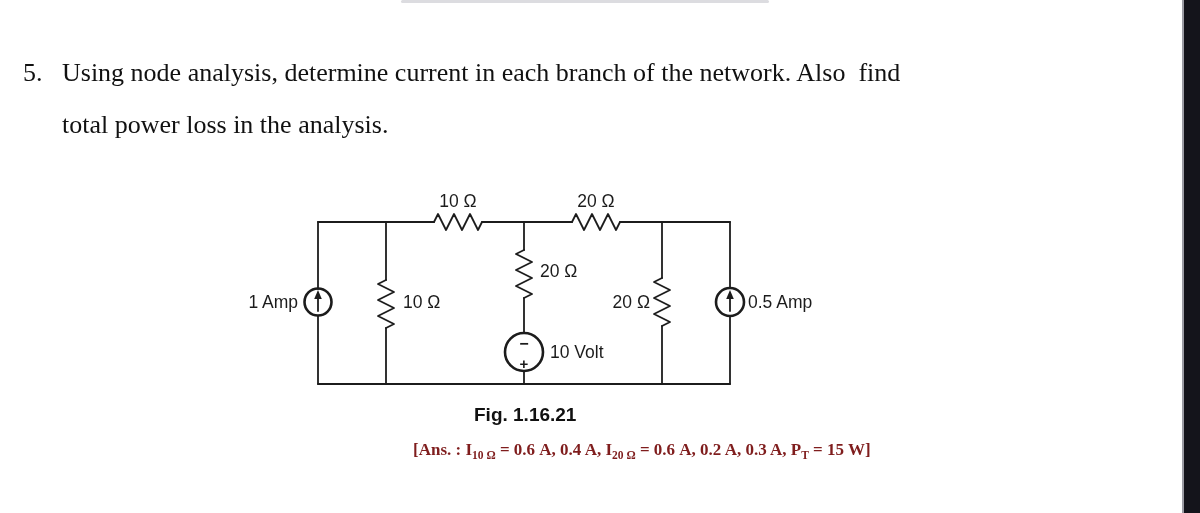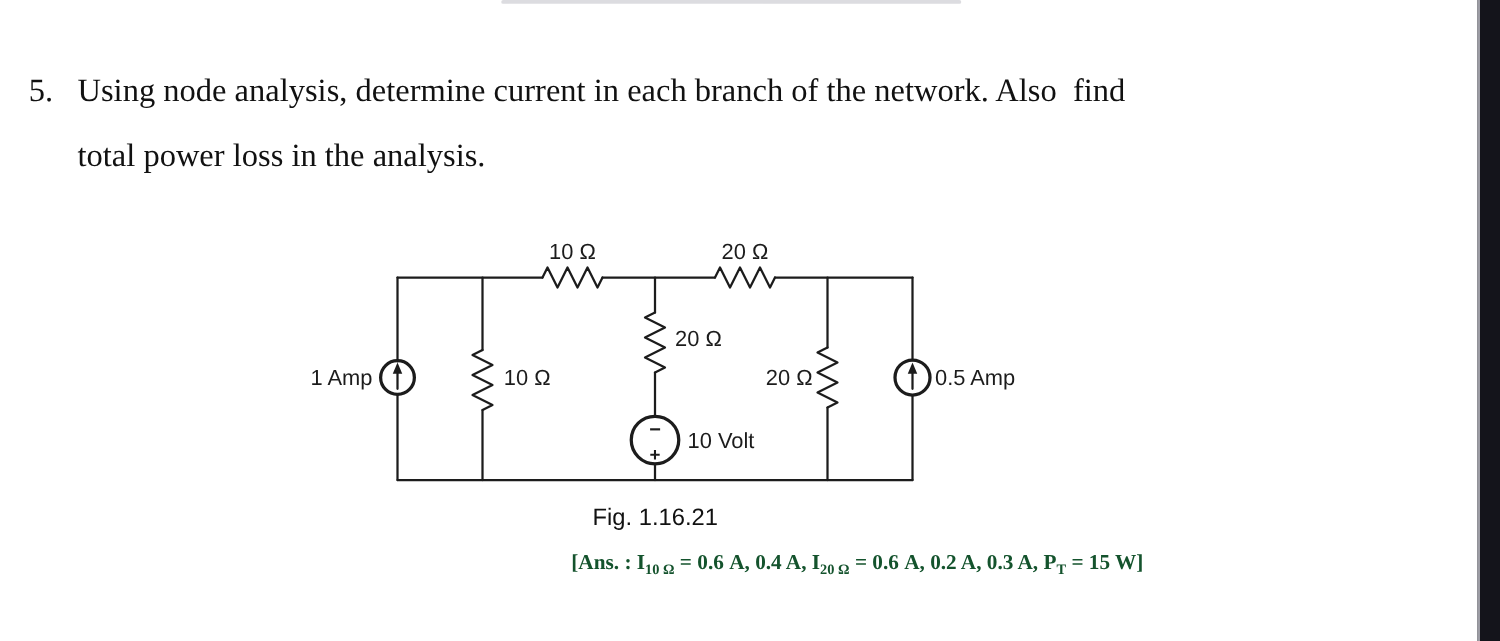--- a/index.html
+++ b/index.html
@@ -34,28 +34,27 @@
   .q-line1 { top: 58px; }
   .q-line2 { top: 110px; }
   .circuit-wrap { position: absolute; left: 230px; top: 180px; width: 620px; height: 230px; }
   .circuit-wrap svg text {
     font-family: "Liberation Sans", sans-serif;
     font-size: 17.5px; fill: #1c1c1c;
   }
   .fig-caption {
     position: absolute; left: 474px; top: 404px;
     font-family: "Liberation Sans", sans-serif;
-    font-weight: normal; font-size: 19px; color: #111;
+    font-weight: bold; font-size: 19px; color: #111;
   }
   .answer-line {
     position: absolute; left: 413px; top: 440px;
     font-family: "Liberation Serif", serif;
-    font-weight: bold; font-size: 17px; color: #14532d;
+    font-weight: bold; font-size: 17px; color: #7f1d1d;
     white-space: pre;
-    margin-left: 44px;
   }
   .answer-line .sub {
     font-size: 11.5px; vertical-align: -4px; font-weight: bold;
   }
 </style>
 </head>
 <body>
 
 <div class="top-hairline"></div>
 <div class="right-strip"></div>

